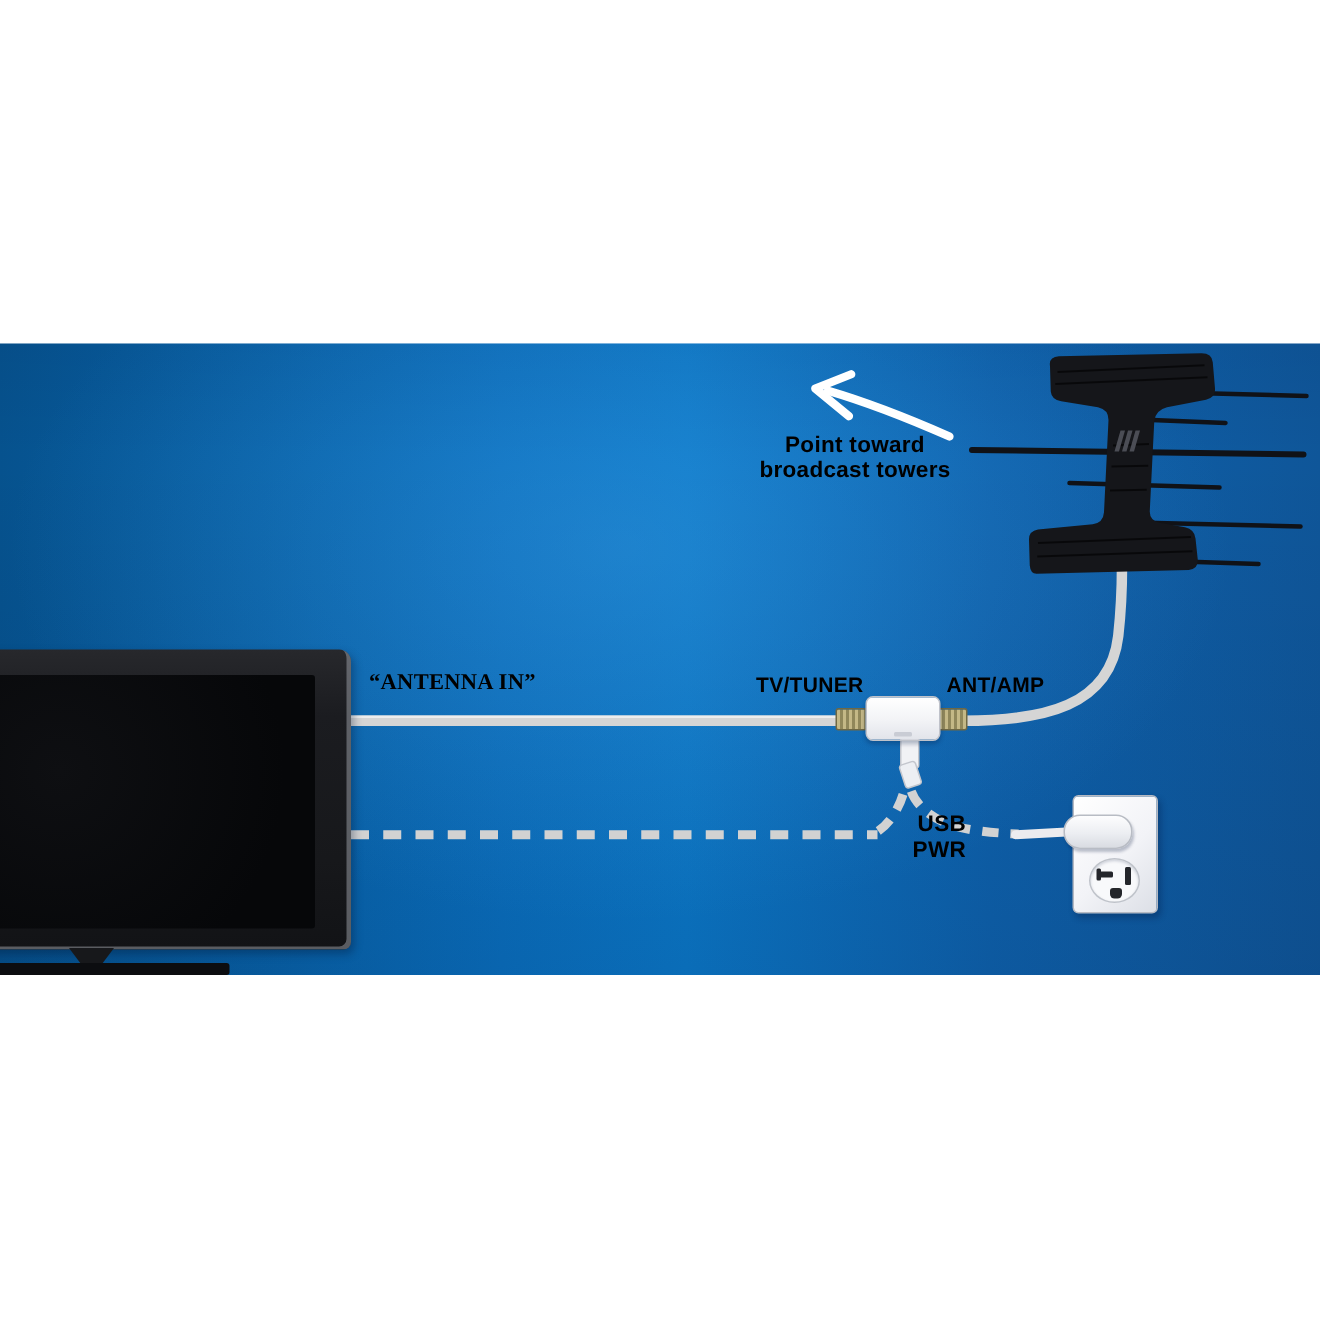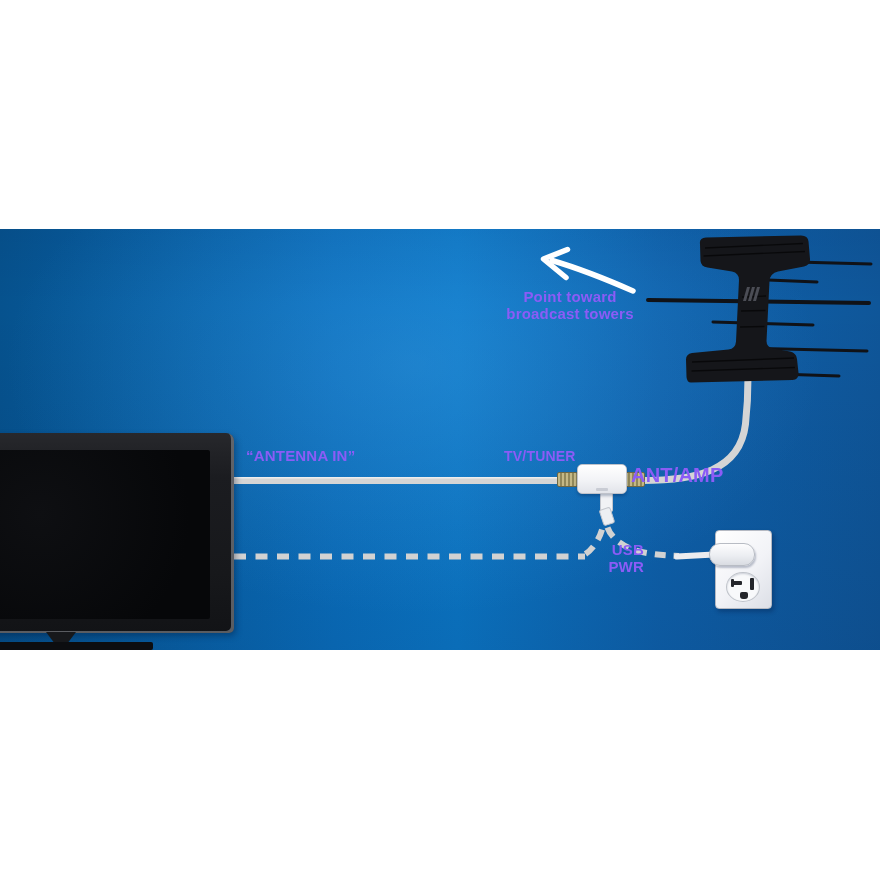--- a/index.html
+++ b/index.html
@@ -73,27 +73,27 @@
     background:#f8f9fb;border:1px solid #bfc3ca;box-sizing:border-box;
     box-shadow:inset 0 1px 2px rgba(0,20,60,0.18);
   }
   .slot{position:absolute;background:#24262b;border-radius:1px;}
   #slot-left{left:5px;top:8px;width:10px;height:4px;}
   #slot-left-stub{left:4px;top:6px;width:3px;height:8px;}
   #slot-right{left:23px;top:5px;width:4px;height:12px;}
   #ground-hole{left:13px;top:19px;width:8px;height:7px;border-radius:2px 2px 3px 3px;}
   
   .lbl{
-    position:absolute;color:#8b5cf6;font-weight:bold;white-space:nowrap;
+    position:absolute;color:#000000;font-weight:bold;white-space:nowrap;
     letter-spacing:0.2px;
   }
   #label-point{left:480px;top:288px;width:180px;text-align:center;font-size:15px;line-height:17px;}
-  #label-antenna-in{left:246px;top:447px;font-size:15px;}
+  #label-antenna-in{left:246px;top:447px;font-size:15px;font-family:Liberation Serif, serif;}
   #label-tv-tuner{left:504px;top:448px;font-size:14px;}
-  #label-ant-amp{left:631px;top:464px;font-size:20px;text-align:center;}
+  #label-ant-amp{left:631px;top:448px;font-size:14px;text-align:center;}
   #label-usb{left:564px;top:541px;width:80px;text-align:right;font-size:15px;line-height:17px;}
 </style>
 </head>
 <body>
 
 <div id="canvas">
 
   <div id="band">
     <div class="sheen"></div>
   </div>

